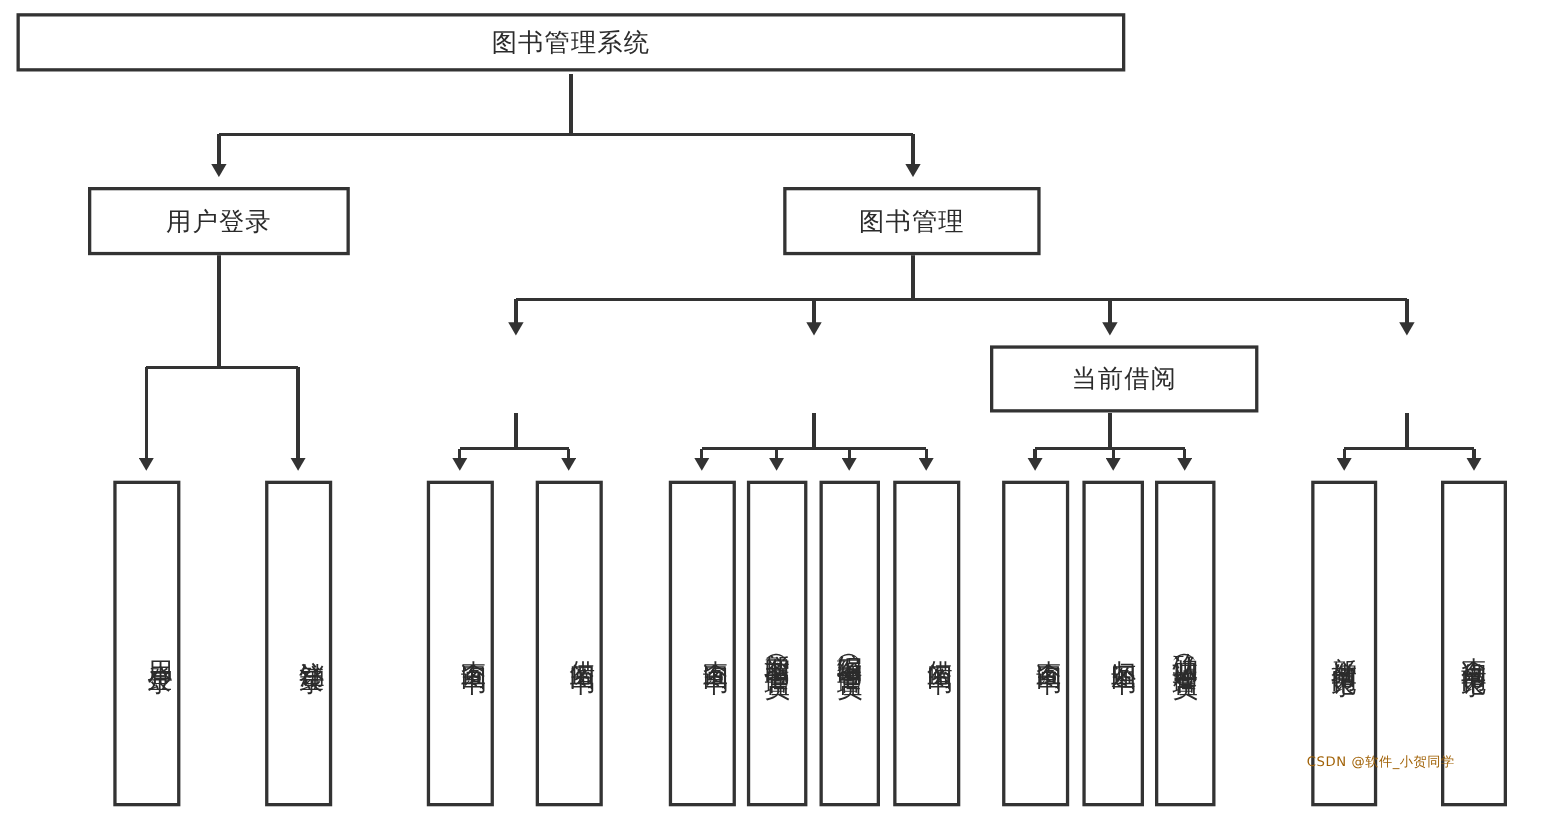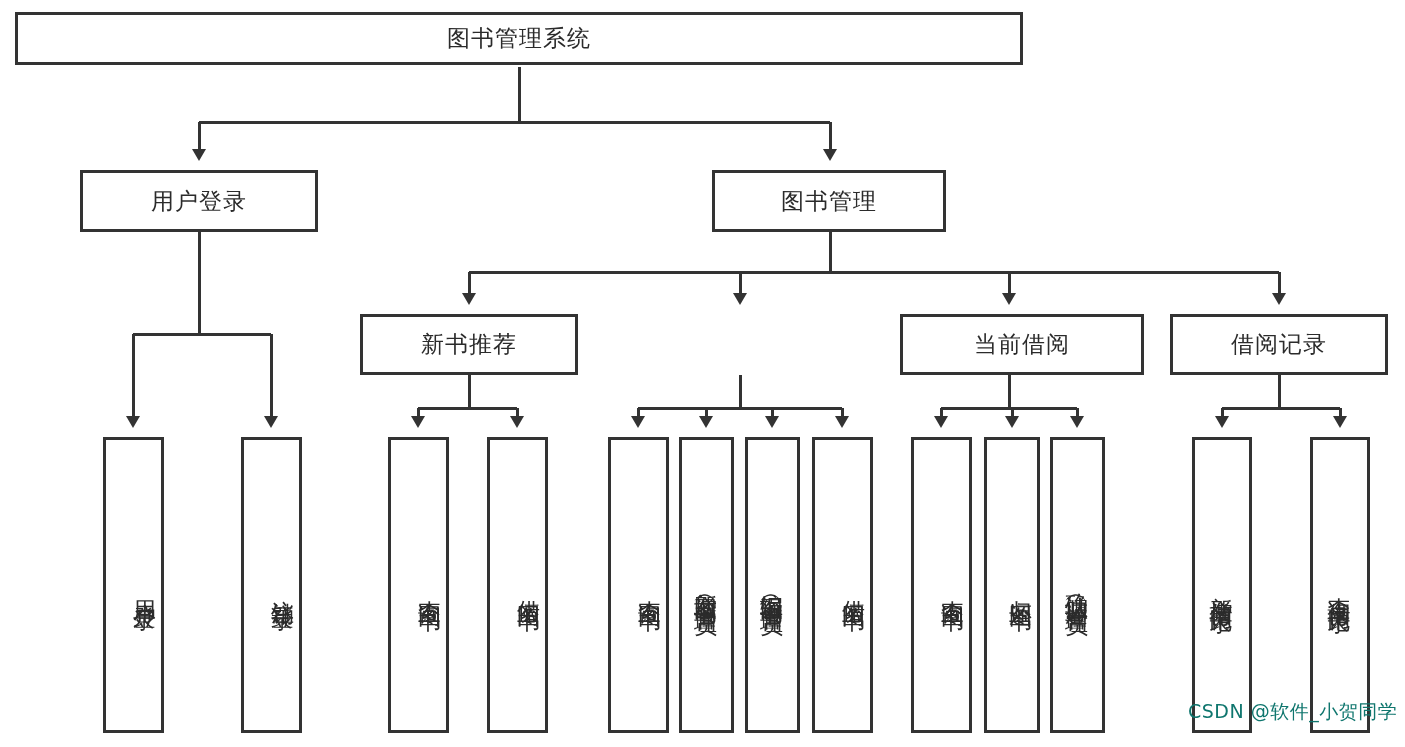--- a/index.html
+++ b/index.html
@@ -51,23 +51,23 @@
   .node.v.tall {
     align-items: center;
   }
   .node-label {
     display: block;
     white-space: nowrap;
   }
   #watermark {
     position: absolute;
     left: 1188px;
-    top: 699px;
-    font-size: 19px;
-    color: #0f766e;
+    top: 684px;
+    font-size: 12px;
+    color: #a16207;
     white-space: nowrap;
     letter-spacing: 0.5px;
   }
 </style>
 </head>
 <body>
 
 <div id="canvas">
 
   <svg id="wires" viewBox="0 0 1405 747" xmlns="http://www.w3.org/2000/svg">
@@ -127,28 +127,22 @@
     <span class="node-label">图书管理系统</span>
   </div>
 
   <div class="node h" style="left:80px; top:170px; width:238px; height:62px;">
     <span class="node-label">用户登录</span>
   </div>
   <div class="node h" style="left:712px; top:170px; width:234px; height:62px;">
     <span class="node-label">图书管理</span>
   </div>
 
-  <div class="node h" style="left:360px; top:314px; width:218px; height:61px;">
-    <span class="node-label">新书推荐</span>
-  </div>
   <div class="node h" style="left:900px; top:314px; width:244px; height:61px;">
     <span class="node-label">当前借阅</span>
-  </div>
-  <div class="node h" style="left:1170px; top:314px; width:218px; height:61px;">
-    <span class="node-label">借阅记录</span>
   </div>
 
   <div class="node v" style="left:103px; top:437px; width:61px; height:296px;">
     <span class="node-label">用户登录</span>
   </div>
   <div class="node v" style="left:241px; top:437px; width:61px; height:296px;">
     <span class="node-label">注销登录</span>
   </div>
   <div class="node v" style="left:388px; top:437px; width:61px; height:296px;">
     <span class="node-label">查询图书</span>

